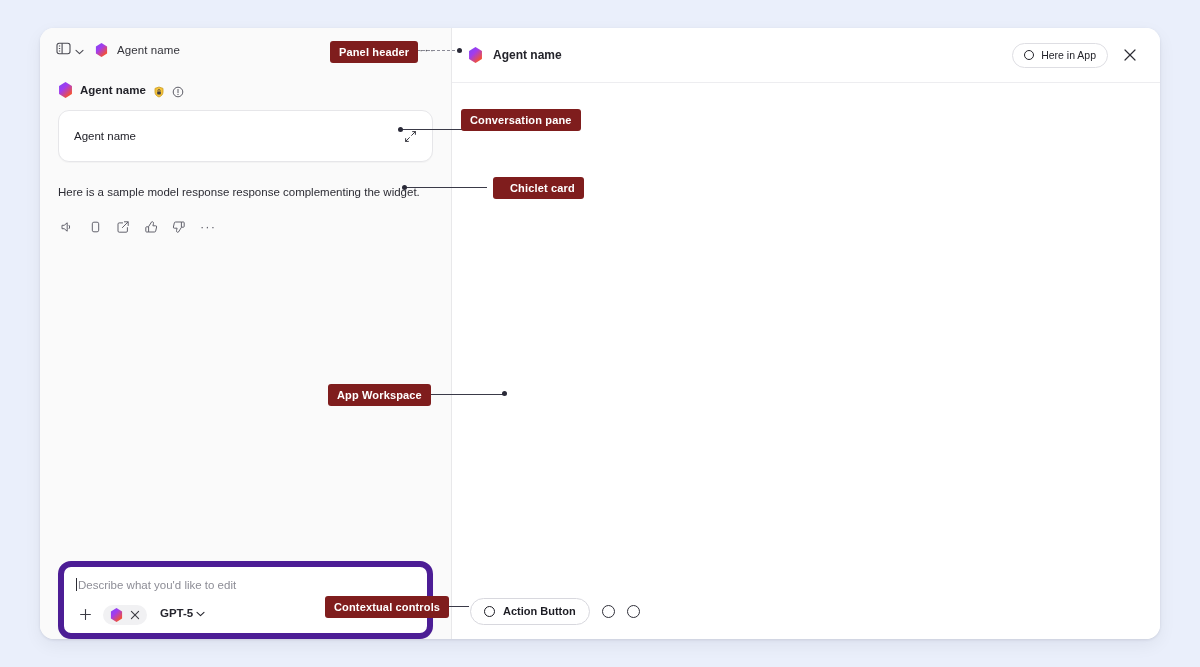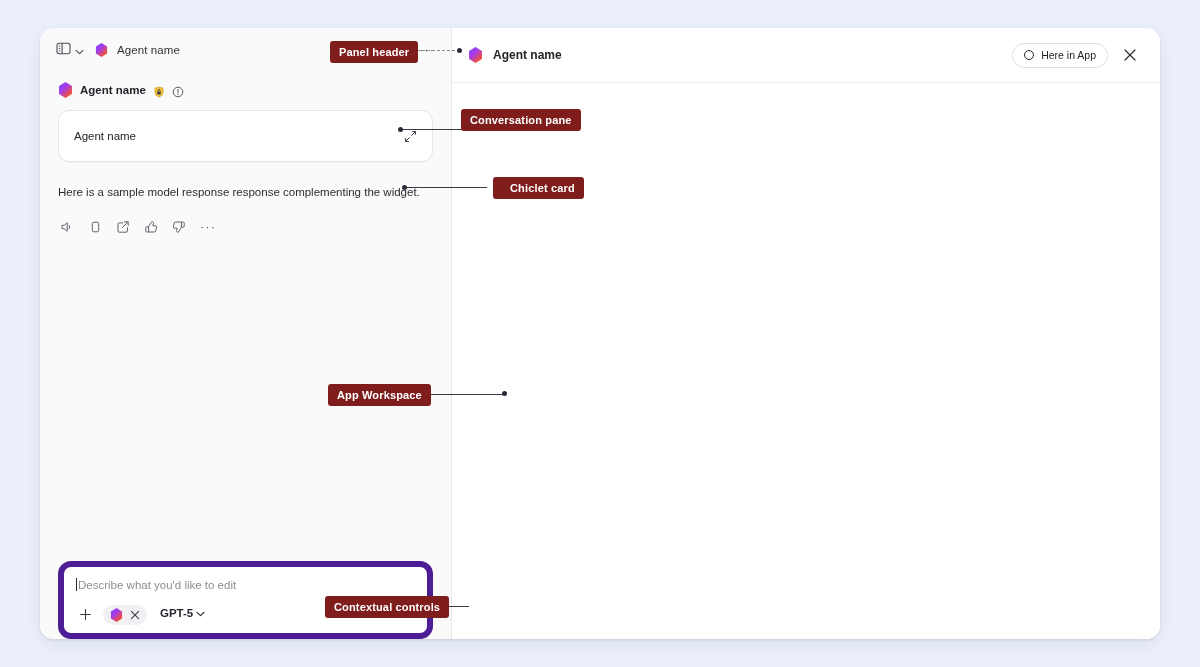--- a/index.html
+++ b/index.html
@@ -425,20 +425,28 @@
       <span class="close-btn">
         <svg width="14" height="14" viewBox="0 0 14 14" fill="none">
           <line x1="2" y1="2" x2="12" y2="12" stroke="#2c2c34" stroke-width="1.2" stroke-linecap="round"></line>
           <line x1="12" y1="2" x2="2" y2="12" stroke="#2c2c34" stroke-width="1.2" stroke-linecap="round"></line>
         </svg>
       </span>
     </div>
 
     <div class="workspace-body"></div>
 
+    <div class="workspace-footer">
+      <span class="action-pill">
+        <span class="ring"></span>
+        <span>Action Button</span>
+      </span>
+      <span class="footer-circle"></span>
+      <span class="footer-circle"></span>
+    </div>
   </div>
 </div>
 
 <div class="leader dashed" style="left:412px; top:50px; width:48px;"></div>
 <div class="leader-dot" style="left:457px; top:48px;"></div>
 <div class="callout" style="left:330px; top:41px;">Panel header</div>
 
 <div class="leader" style="left:400px; top:129px; width:66px;"></div>
 <div class="leader-dot" style="left:398px; top:127px;"></div>
 <div class="callout" style="left:461px; top:109px;">Conversation pane</div>

